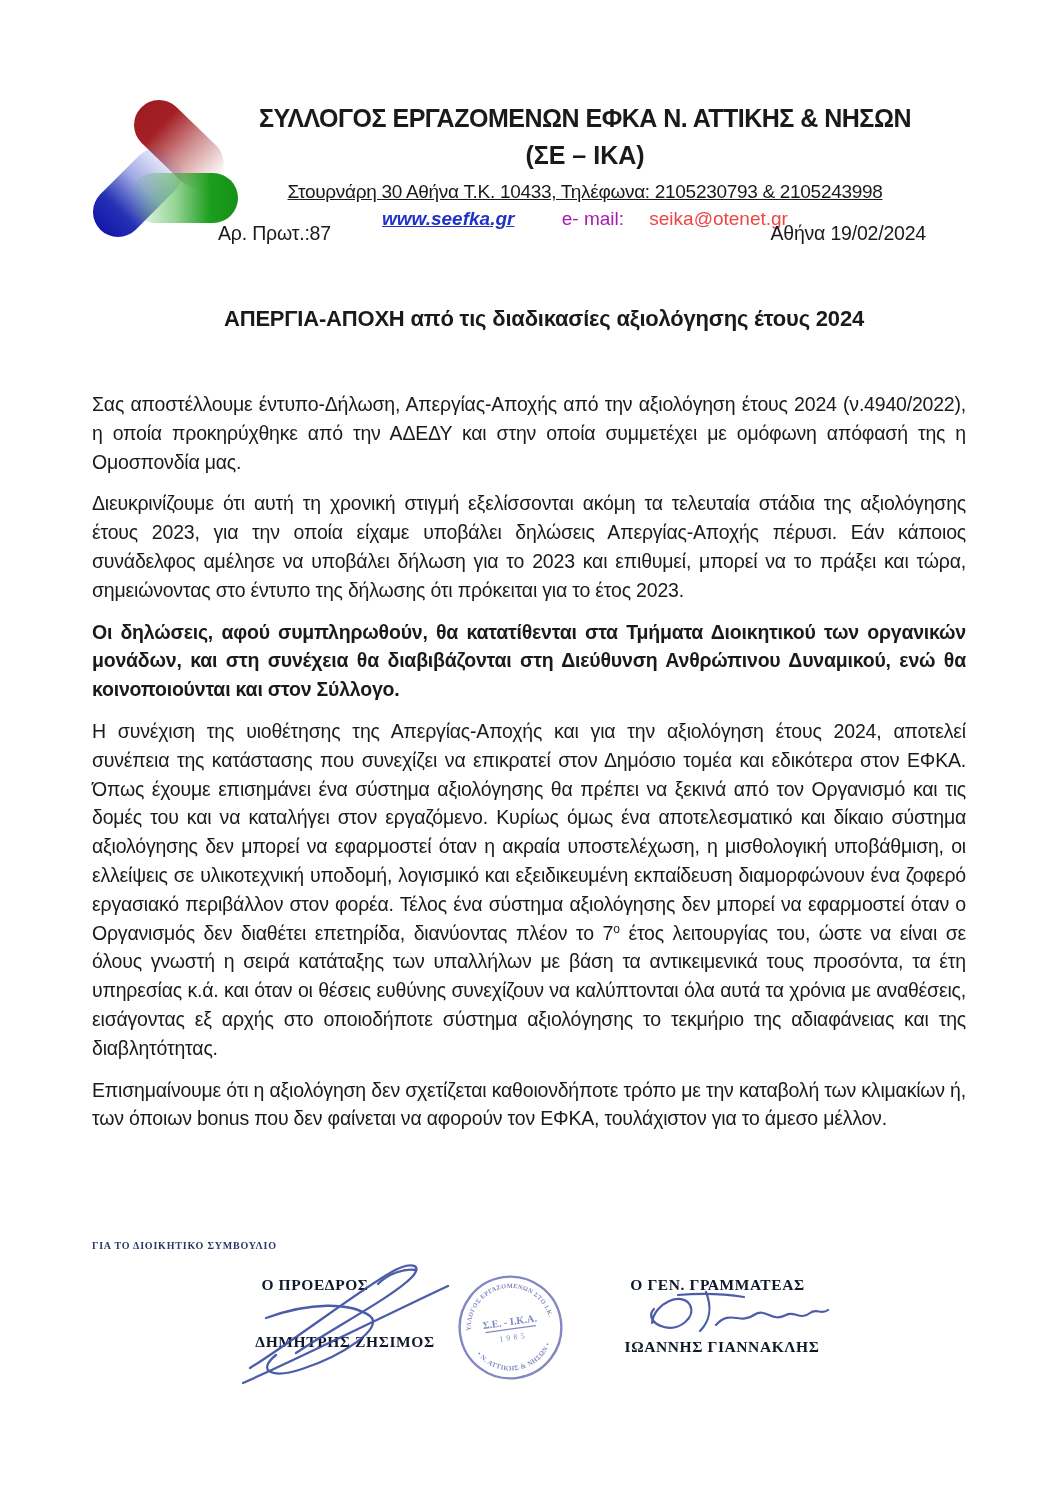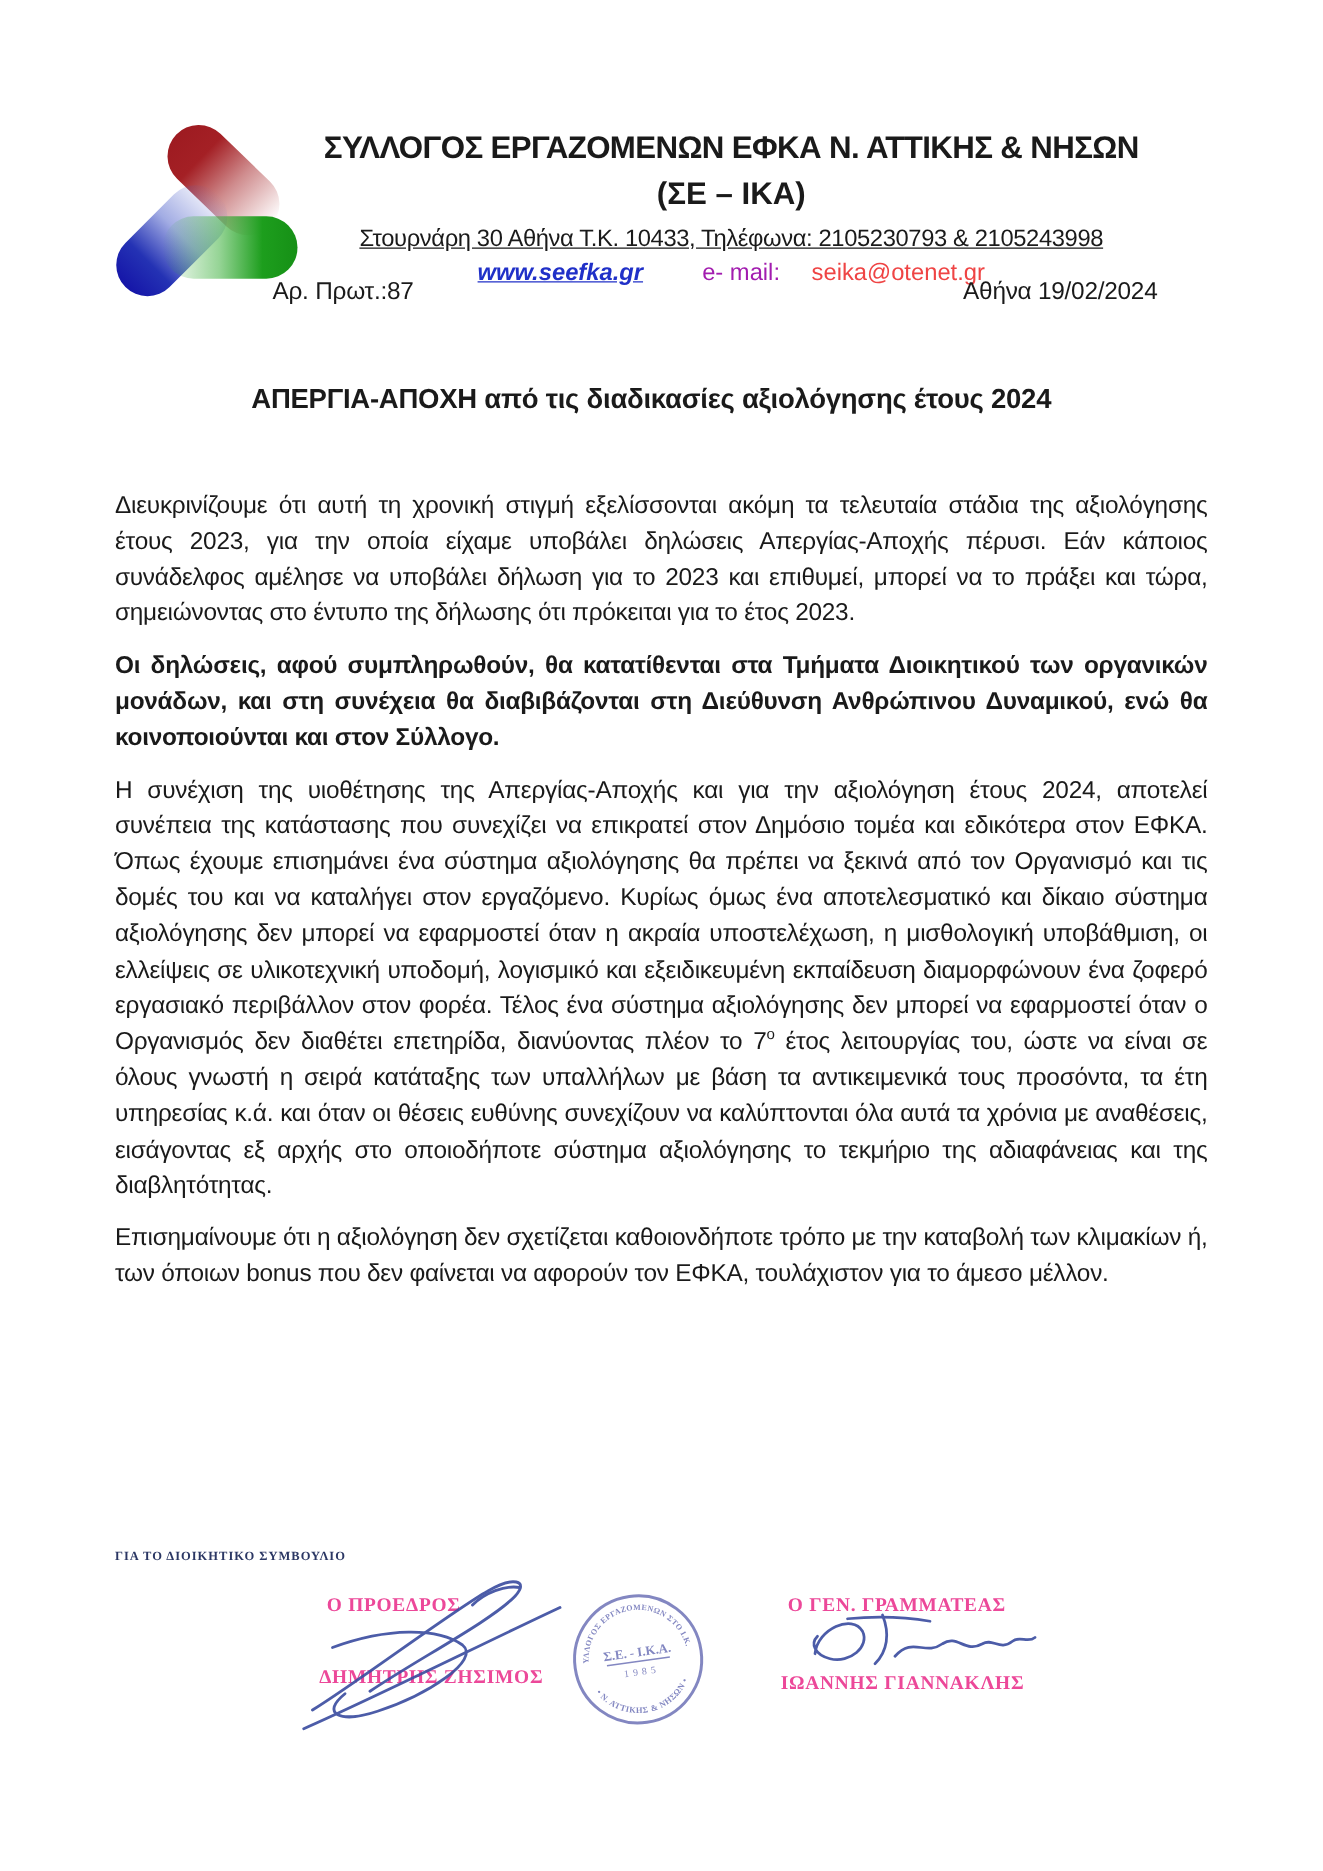--- a/index.html
+++ b/index.html
@@ -36,40 +36,40 @@
   .link-www   { color:#2030c8; font-weight:bold; font-style:italic; text-decoration:underline; margin-right:42px; cursor:pointer; }
   .email-label{ color:#a21caf; }
   .link-email { color:#ef4444; cursor:pointer;margin-left:20px; }
 
   .meta { position:absolute; left:92px; top:222px; width:874px; height:28px; font-size:19.5px; letter-spacing:-0.2px; }
   .protocol { position:absolute; left:126px; top:0; }
   .date-line{ position:absolute; right:40px; top:0; }
 
   
   .doc-title {
-    position:absolute; left:84px; top:306px; width:874px; margin:0;
+    position:absolute; left:107px; top:306px; width:874px; margin:0;
     text-align:center; font-size:22px; font-weight:bold; letter-spacing:-0.2px;
   }
   .body-text {
     position:absolute; left:92px; top:390px; width:874px;
     font-size:19.5px; line-height:28.8px; text-align:justify; letter-spacing:-0.2px;
   }
   .body-text p { margin:0 0 13px 0; }
   .body-text p.bold { font-weight:bold; }
   .body-text sup { font-size:0.62em; line-height:0; }
 
   
   .sig-heading {
     position:absolute; left:92px; top:1240px; width:966px; text-align:left;
     font-family:"Liberation Serif", serif; font-weight:bold; font-size:10px;
     letter-spacing:0.8px; color:#2b3764;
   }
   .sig-text {
     position:absolute; font-family:"Liberation Serif", serif; font-weight:bold;
-    font-size:15.5px; letter-spacing:0.6px; color:#ec4899; text-align:center;
+    font-size:15.5px; letter-spacing:0.6px; color:#0f172a; text-align:center;
   }
   .president-role { left:230px; top:1276px; width:170px; }
   .president-name { left:245px; top:1333px; width:200px; }
   .secretary-role { left:625px; top:1276px; width:185px; }
   .secretary-name { left:622px; top:1338px; width:200px; }
 
   .sig-president { position:absolute; left:238px; top:1256px; }
   .sig-secretary { position:absolute; left:638px; top:1281px; }
   .stamp { position:absolute; left:443px; top:1260px; width:135px; height:135px; transform:rotate(-8deg); }
   .stamp text { font-family:"Liberation Serif", serif; }
@@ -97,20 +97,21 @@
   </div>
 
   <div class="meta">
     <span class="protocol">Αρ. Πρωτ.:87</span>
     <span class="date-line">Αθήνα 19/02/2024</span>
   </div>
 
   <h1 class="doc-title">ΑΠΕΡΓΙΑ-ΑΠΟΧΗ από τις διαδικασίες αξιολόγησης έτους 2024</h1>
 
   <div class="body-text">
+    <p>Σας αποστέλλουμε έντυπο-Δήλωση, Απεργίας-Αποχής από την αξιολόγηση έτους 2024 (ν.4940/2022), η οποία προκηρύχθηκε από την ΑΔΕΔΥ και στην οποία συμμετέχει με ομόφωνη απόφασή της η Ομοσπονδία μας.</p>
     <p>Διευκρινίζουμε ότι αυτή τη χρονική στιγμή εξελίσσονται ακόμη τα τελευταία στάδια της αξιολόγησης έτους 2023, για την οποία είχαμε υποβάλει δηλώσεις Απεργίας-Αποχής πέρυσι. Εάν κάποιος συνάδελφος αμέλησε να υποβάλει δήλωση για το 2023 και επιθυμεί, μπορεί να το πράξει και τώρα, σημειώνοντας στο έντυπο της δήλωσης ότι πρόκειται για το έτος 2023.</p>
     <p class="bold">Οι δηλώσεις, αφού συμπληρωθούν, θα κατατίθενται στα Τμήματα Διοικητικού των οργανικών μονάδων, και στη συνέχεια θα διαβιβάζονται στη Διεύθυνση Ανθρώπινου Δυναμικού, ενώ θα κοινοποιούνται και στον Σύλλογο.</p>
     <p><span>Η συνέχιση της υιοθέτησης της Απεργίας-Αποχής και για την αξιολόγηση έτους 2024, αποτελεί συνέπεια της κατάστασης που συνεχίζει να επικρατεί στον Δημόσιο τομέα και εδικότερα στον ΕΦΚΑ. Όπως έχουμε επισημάνει ένα σύστημα αξιολόγησης θα πρέπει να ξεκινά από τον Οργανισμό και τις δομές του και να καταλήγει στον εργαζόμενο. Κυρίως όμως ένα αποτελεσματικό και δίκαιο σύστημα αξιολόγησης δεν μπορεί να εφαρμοστεί όταν η ακραία υποστελέχωση, η μισθολογική υποβάθμιση, οι ελλείψεις σε υλικοτεχνική υποδομή, λογισμικό και εξειδικευμένη εκπαίδευση διαμορφώνουν ένα ζοφερό εργασιακό περιβάλλον στον φορέα. Τέλος ένα σύστημα αξιολόγησης δεν μπορεί να εφαρμοστεί όταν ο Οργανισμός δεν διαθέτει επετηρίδα, διανύοντας πλέον το 7</span><sup>ο</sup><span> έτος λειτουργίας του, ώστε να είναι σε όλους γνωστή η σειρά κατάταξης των υπαλλήλων με βάση τα αντικειμενικά τους προσόντα, τα έτη υπηρεσίας κ.ά. και όταν οι θέσεις ευθύνης συνεχίζουν να καλύπτονται όλα αυτά τα χρόνια με αναθέσεις, εισάγοντας εξ αρχής στο οποιοδήποτε σύστημα αξιολόγησης το τεκμήριο της αδιαφάνειας και της διαβλητότητας.</span></p>
     <p>Επισημαίνουμε ότι η αξιολόγηση δεν σχετίζεται καθοιονδήποτε τρόπο με την καταβολή των κλιμακίων ή, των όποιων bonus που δεν φαίνεται να αφορούν τον ΕΦΚΑ, τουλάχιστον για το άμεσο μέλλον.</p>
   </div>
 
   <div class="sig-heading">ΓΙΑ ΤΟ ΔΙΟΙΚΗΤΙΚΟ ΣΥΜΒΟΥΛΙΟ</div>
 
   <div class="sig-text president-role">Ο ΠΡΟΕΔΡΟΣ</div>
   <div class="sig-text president-name">ΔΗΜΗΤΡΗΣ ΖΗΣΙΜΟΣ</div>

